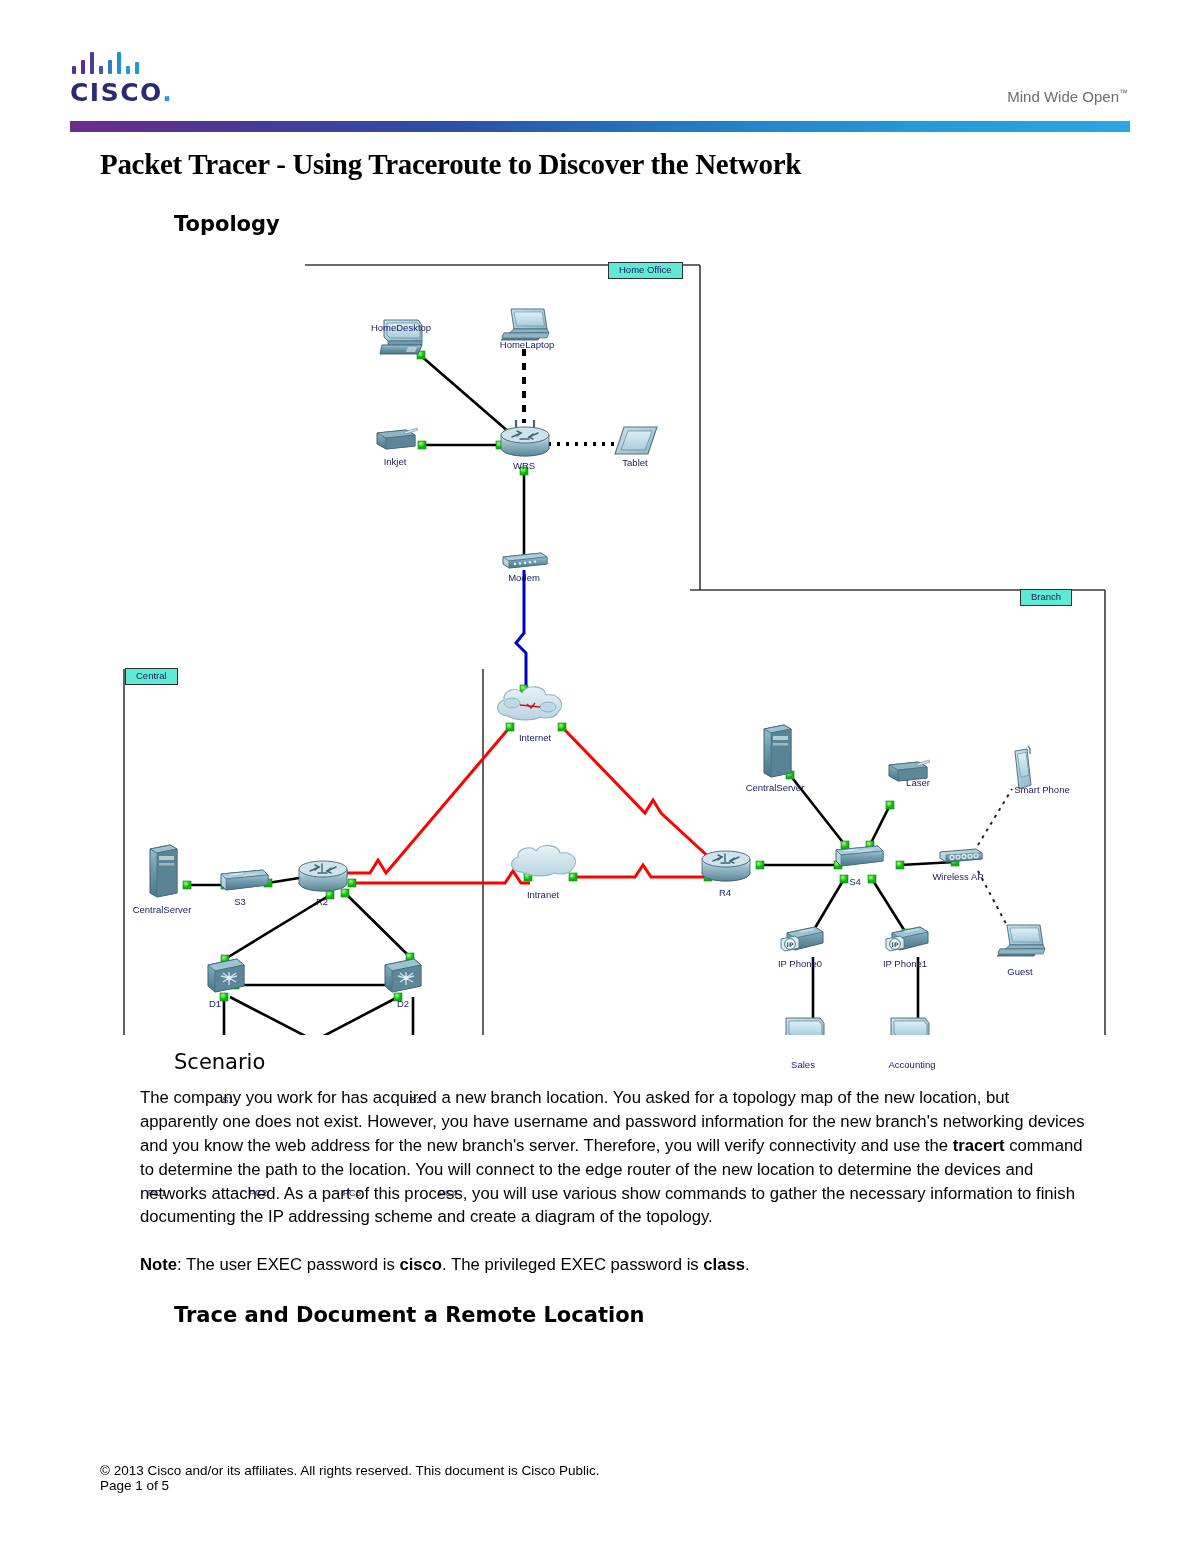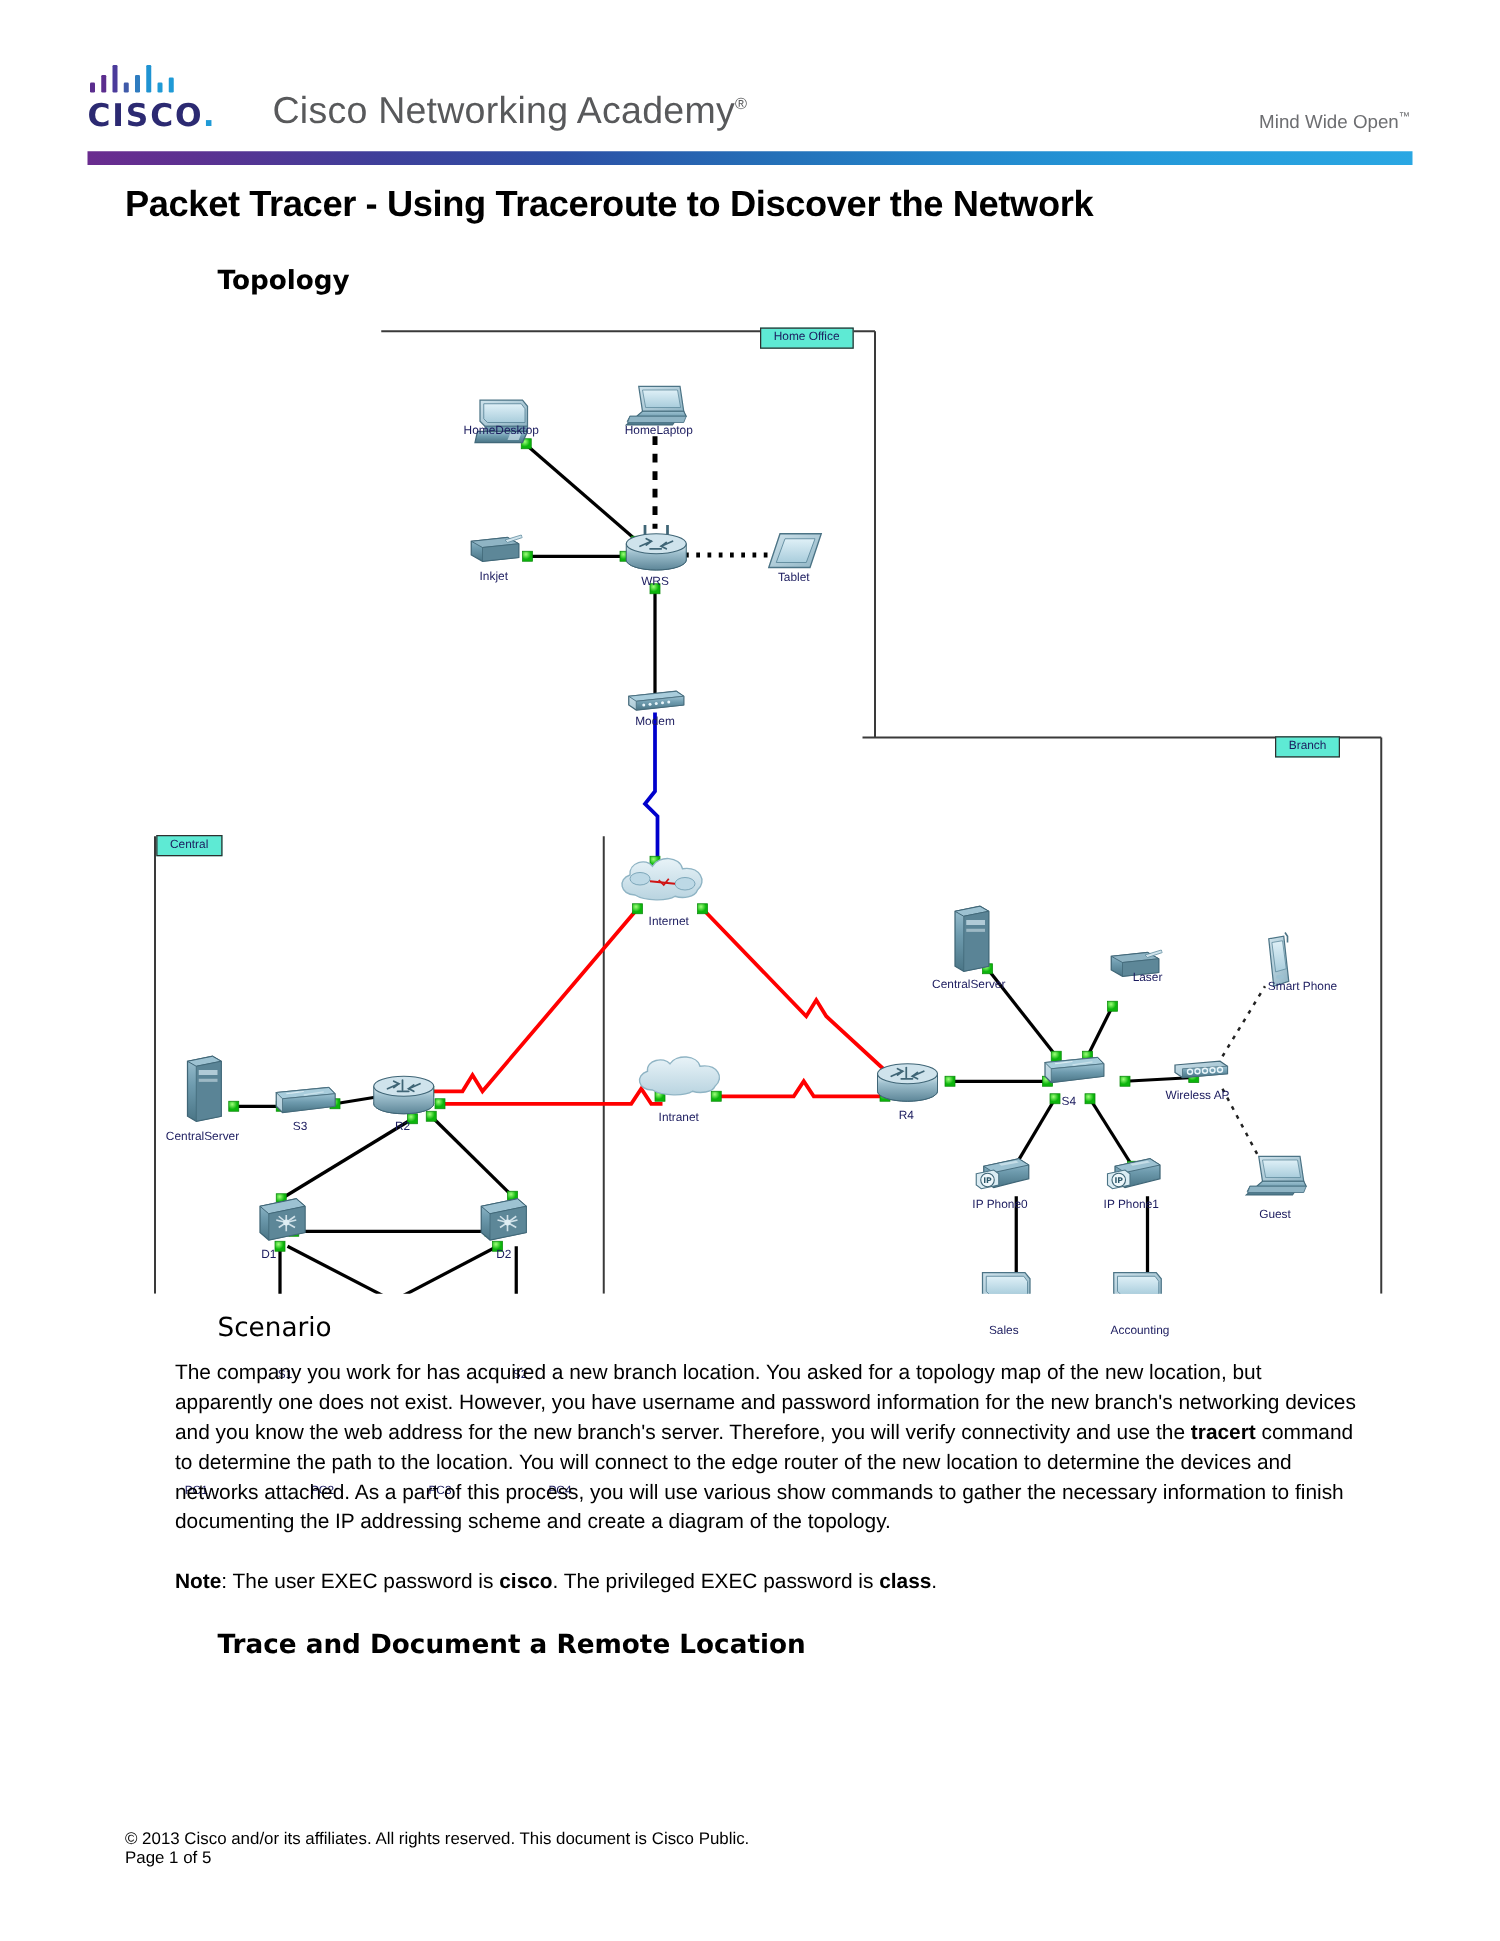--- a/index.html
+++ b/index.html
@@ -101,21 +101,21 @@
       #2387cc 66%,
       #2499d9 80%,
       #2aa7e3 100%);
   }
 
   
   .doc-title {
     position: absolute;
     left: 100px;
     top: 148px;
-    font-family: Liberation Sans, sans-serif;
+    font-family: Liberation Serif, serif;
     font-size: 29px;
     font-weight: bold;
     letter-spacing: -0.3px;
     white-space: nowrap;
   }
   .h-topology {
     position: absolute;
     left: 174px;
     top: 212px;
     font-family: "DejaVu Sans", sans-serif;
@@ -215,21 +215,20 @@
           <i class="lb3"></i>
           <i class="lb4"></i>
         <i class="lb5"></i>
           <i class="lb6"></i>
           <i class="lb7"></i>
           <i class="lb8"></i>
       </div>
       <div class="logo-word"><span>CISCO</span><span class="dot">.</span></div>
     </div>
 
-    <div class="academy-text"><span>Cisco Networking Academy</span><sup>®</sup></div>
 
     <div class="tagline"><span>Mind Wide Open</span><sup>™</sup></div>
 
     <div class="rule-bar"></div>
   </div>
 
   <div class="doc-title">Packet Tracer - Using Traceroute to Discover the Network</div>
   <div class="h-topology">Topology</div>
 
   <div class="topology">
@@ -550,21 +549,21 @@
         <use href="#sym-ipphone" x="784" y="676" width="46" height="34"></use>
         <use href="#sym-desktop" x="680" y="770" width="46" height="40"></use>
         <use href="#sym-desktop" x="785" y="770" width="46" height="40"></use>
       </g>
     </svg>
 
     <div class="zone-tag" id="tag-home">Home Office</div>
     <div class="zone-tag" id="tag-central">Central</div>
     <div class="zone-tag" id="tag-branch">Branch</div>
 
-    <div class="dev-label" style="left:301px;top:95px">HomeDesktop</div>
+    <div class="dev-label" style="left:301px;top:78px">HomeDesktop</div>
     <div class="dev-label" style="left:427px;top:95px">HomeLaptop</div>
     <div class="dev-label" style="left:295px;top:212px">Inkjet</div>
     <div class="dev-label" style="left:424px;top:216px">WRS</div>
     <div class="dev-label" style="left:535px;top:213px">Tablet</div>
     <div class="dev-label" style="left:424px;top:328px">Modem</div>
     <div class="dev-label" style="left:435px;top:488px">Internet</div>
     <div class="dev-label" style="left:443px;top:645px">Intranet</div>
     <div class="dev-label" style="left:62px;top:660px">CentralServer</div>
     <div class="dev-label" style="left:140px;top:652px">S3</div>
     <div class="dev-label" style="left:222px;top:652px">R2</div>

